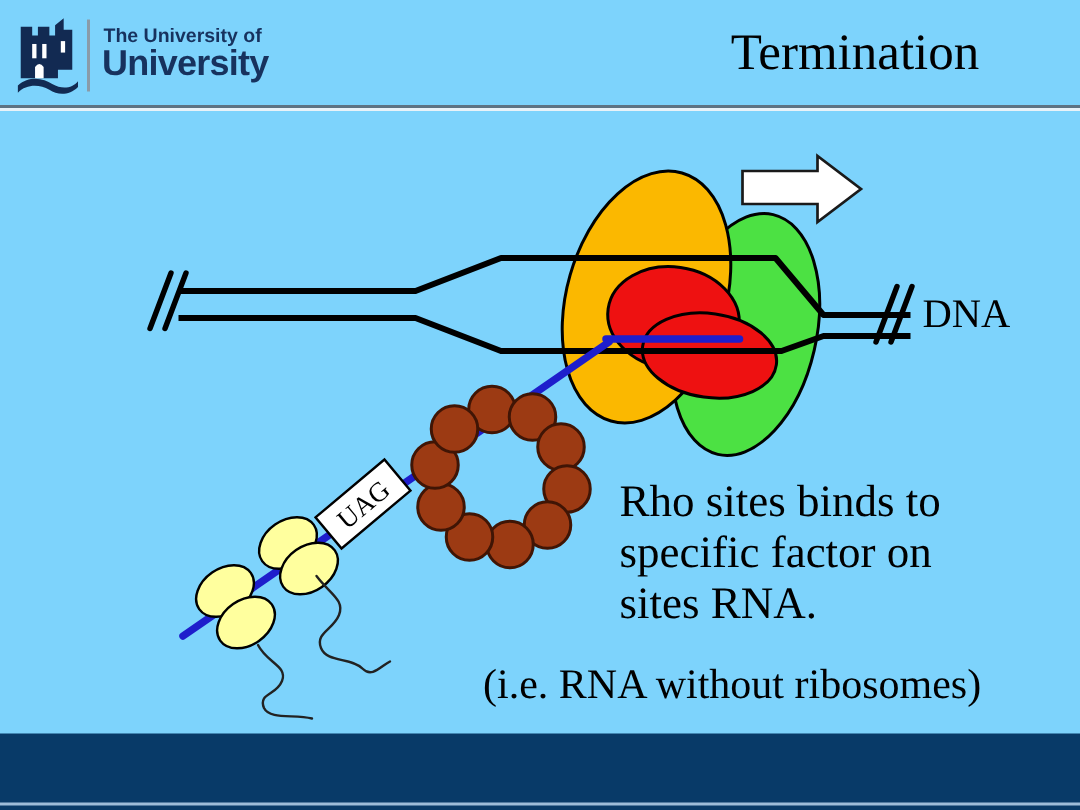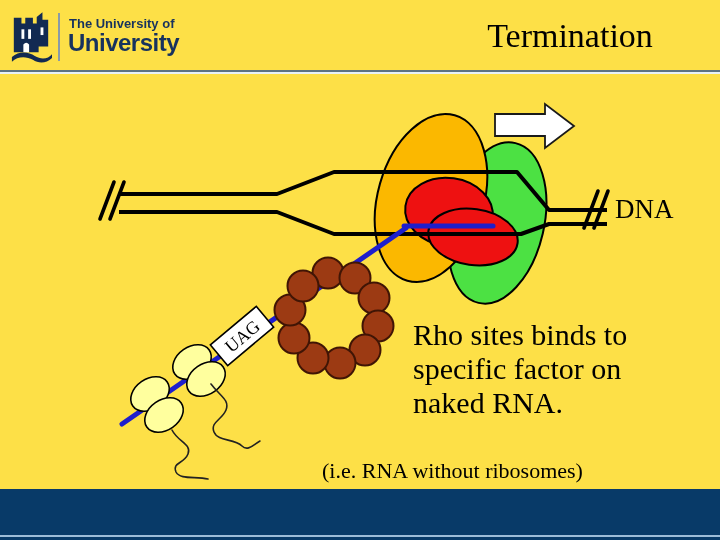--- a/index.html
+++ b/index.html
@@ -1,16 +1,16 @@
 <!DOCTYPE html>
 <html style="--brand-navy: #17325e; --footer-navy: #083a68; --footer-accent: #9dbcd8; --header-rule: #5d7383; --polymerase-orange: #fbb800; --factor-green: #4ce143; --rho-red: #ee1111; --ring-brown: #9c3a13; --ring-brown-outline: #401505; --ribosome-yellow: #ffff9e; --rna-blue: #1e1ecc; --ink: #000000;"><head>
 <meta charset="utf-8">
 <style>
   html,body{margin:0;padding:0;}
-  .slide{position:relative;width:720px;height:540px;background:#fde047;overflow:hidden;
+  .slide{position:relative;width:720px;height:540px;background:#7dd3fc;overflow:hidden;
          font-family:"Liberation Serif", serif;}
 
   
   .castle-wrap{position:absolute;left:10px;top:8px;width:42px;height:56px;}
   .logo-sep{position:absolute;left:58px;top:13px;width:2px;height:48px;background:#8a9ba8;}
   .logo-line1{position:absolute;left:69px;top:16px;font-family:"Liberation Sans",sans-serif;
               font-weight:bold;font-size:13px;color:var(--brand-navy);}
   .logo-line2{position:absolute;left:68px;top:29px;font-family:"Liberation Sans",sans-serif;
               font-weight:bold;font-size:24px;letter-spacing:-0.5px;color:var(--brand-navy);}
   .slide-title{position:absolute;left:400px;top:17px;width:340px;text-align:center;
@@ -32,21 +32,21 @@
   .dna   {fill:none;stroke:var(--ink);stroke-width:4;stroke-linejoin:round;}
   .hash  {stroke:var(--ink);stroke-width:3.6;stroke-linecap:round;}
   .rna   {stroke:var(--rna-blue);stroke-width:5;stroke-linecap:round;fill:none;}
   .squig {fill:none;stroke:#222;stroke-width:1.6;stroke-linecap:round;}
   .arrow {fill:#fff;stroke:#1a1a1a;stroke-width:1.8;stroke-linejoin:miter;}
   .uagbox{fill:#fff;stroke:#000;stroke-width:1.6;}
   .svgtext{font-family:"Liberation Serif",serif;fill:var(--ink);}
 
   
   .caption-main{position:absolute;left:413px;top:318px;font-size:30px;line-height:34px;color:var(--ink);}
-  .caption-note{position:absolute;left:322px;top:441px;font-size:22px;white-space:nowrap;color:var(--ink);margin-top:17px;}
+  .caption-note{position:absolute;left:322px;top:441px;font-size:28px;white-space:nowrap;color:var(--ink);}
 </style>
 </head>
 <body>
 
 <div class="slide">
 
   <div class="castle-wrap">
     <svg viewBox="0 0 44 58" width="42" height="56">
       <path fill="#122a52" d="M4 10 L12 10 L12 16 L16 16 L16 10 L24 10 L24 16 L28 16 L28 9
                L34 4 L34 12 L40 12 L40 40 L30 40 L30 46 L4 46 Z"></path>
@@ -115,21 +115,21 @@
       <ellipse class="ribo" cx="164" cy="415" rx="21" ry="15" transform="rotate(-35 164 415)"></ellipse>
     </g>
 
     <path class="squig" d="M211 384 C220 396 230 400 226 410 C222 420 210 422 214 432 C218 442 234 438 242 446 C248 452 254 444 260 441"></path>
     <path class="squig" d="M172 430 C178 442 192 444 188 454 C184 464 172 462 176 472 C180 480 196 476 208 479"></path>
   </svg>
 
   <div class="caption-main">
     <div>Rho sites binds to</div>
     <div>specific factor on</div>
-    <div>naked RNA.</div>
+    <div>sites RNA.</div>
   </div>
   <div class="caption-note">(i.e. RNA without ribosomes)</div>
 
   <div class="footer-bar">
     <div class="footer-accent"></div>
   </div>
 
 </div>
 
 </body></html>

